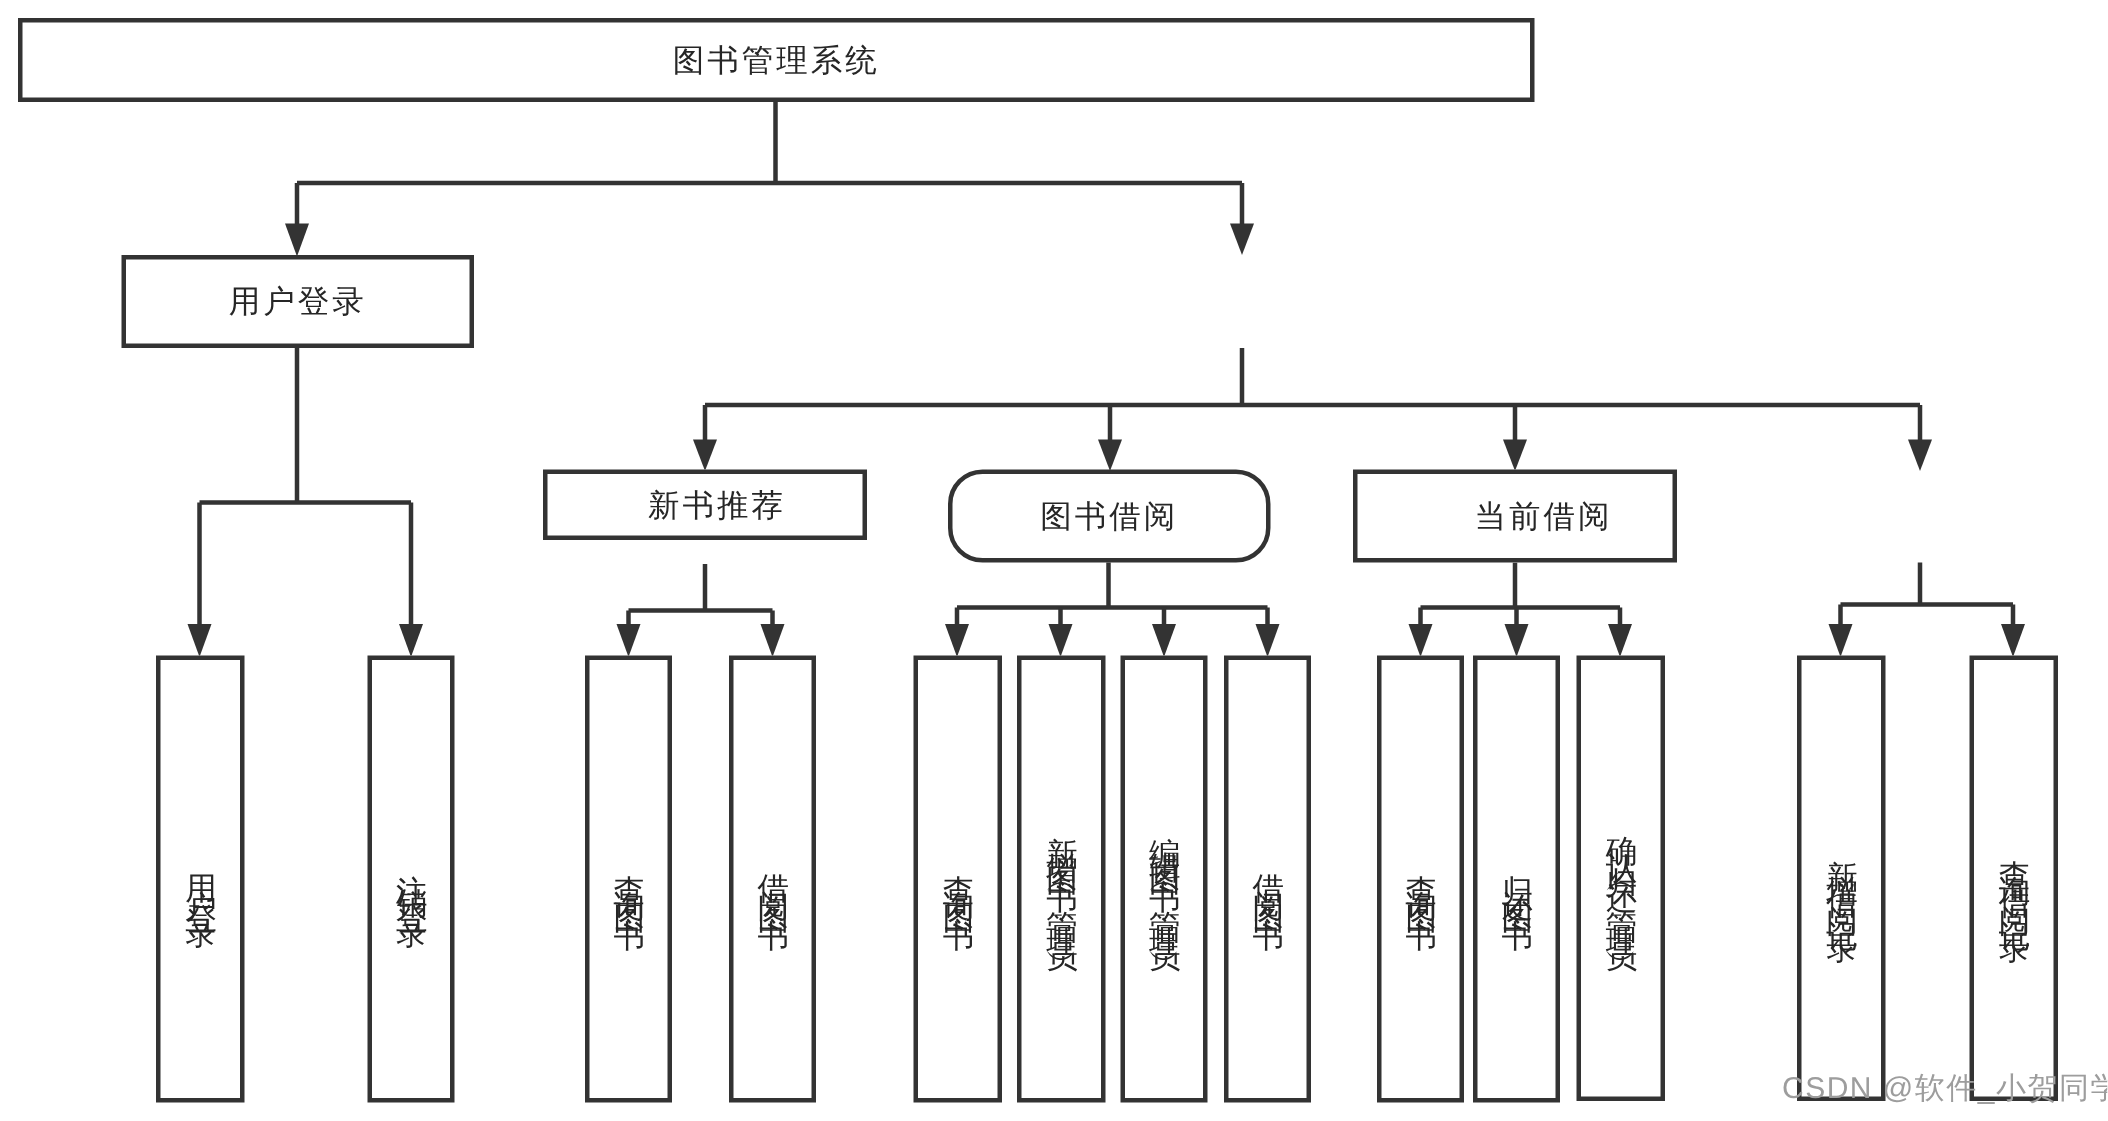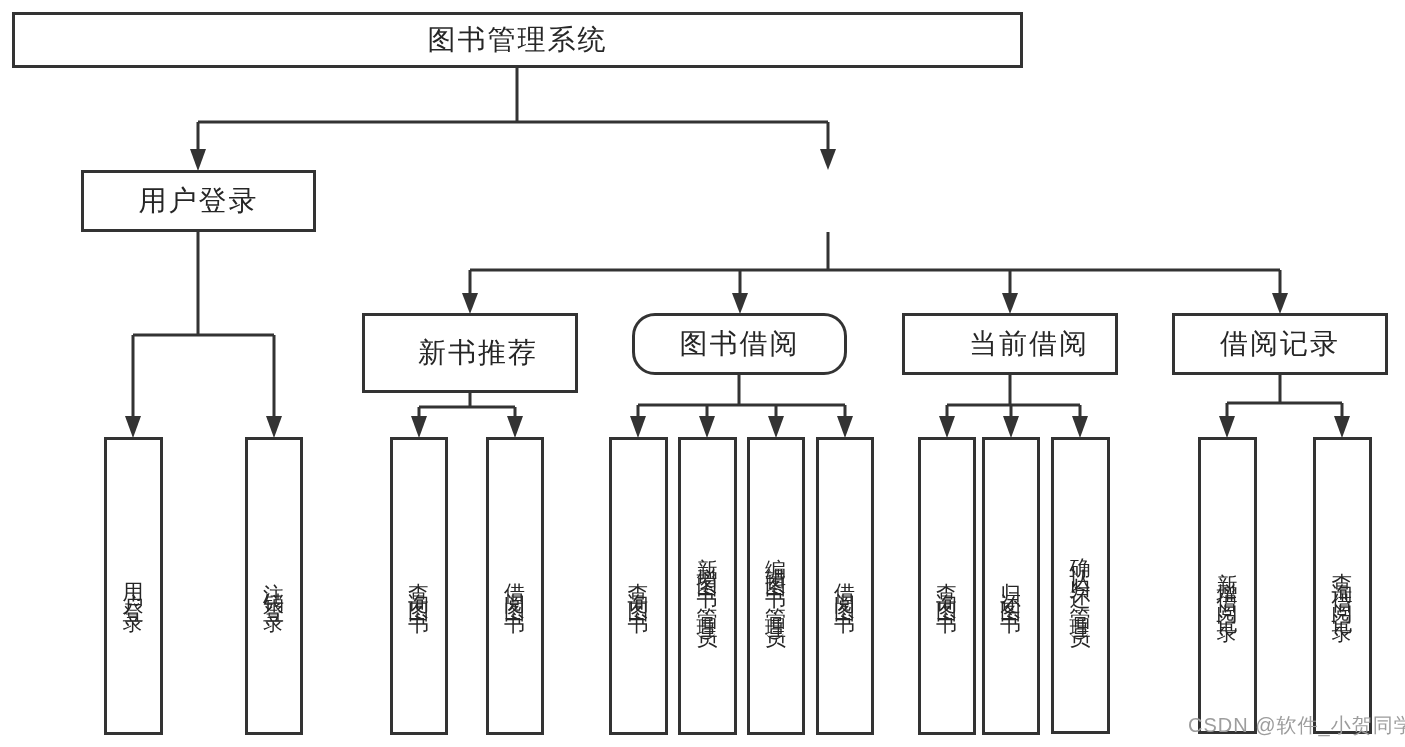--- a/index.html
+++ b/index.html
@@ -24,21 +24,21 @@
     position: absolute;
     box-sizing: border-box;
     border: 3px solid #333333;
     background: #ffffff;
     display: flex;
     align-items: center;
     justify-content: center;
     color: #262626;
   }
   .hlabel {
-    font-size: 28px;
+    font-size: 21px;
     letter-spacing: 2px;
     white-space: nowrap;
   }
   .vtext {
     writing-mode: vertical-rl;
     text-orientation: mixed;
     font-size: 21px;
     letter-spacing: 10px;
     line-height: 1;
     white-space: nowrap;
@@ -100,31 +100,28 @@
   </svg>
 
   <div class="node" style="left:12px; top:12px; width:1011px; height:56px;">
     <span class="hlabel">图书管理系统</span>
   </div>
 
   <div class="node" style="left:81px; top:170px; width:235px; height:62px;">
     <span class="hlabel">用户登录</span>
   </div>
 
-  <div class="node" style="left:362px; top:313px; width:216px; height:80px;padding-left:16px;">
+  <div class="node" style="left:362px; top:313px; width:216px; height:47px;padding-left:16px;">
     <span class="hlabel">新书推荐</span>
   </div>
   <div class="node" style="left:632px; top:313px; width:215px; height:62px;border-radius:23px;">
     <span class="hlabel">图书借阅</span>
   </div>
   <div class="node" style="left:902px; top:313px; width:216px; height:62px;padding-left:38px;">
     <span class="hlabel">当前借阅</span>
-  </div>
-  <div class="node" style="left:1172px; top:313px; width:216px; height:62px;">
-    <span class="hlabel">借阅记录</span>
   </div>
 
   <div class="node" style="left:104px; top:437px; width:59px; height:298px;">
     <span class="vtext">用户登录</span>
   </div>
   <div class="node" style="left:245px; top:437px; width:58px; height:298px;">
     <span class="vtext">注销登录</span>
   </div>
 
   <div class="node" style="left:390px; top:437px; width:58px; height:298px;">

